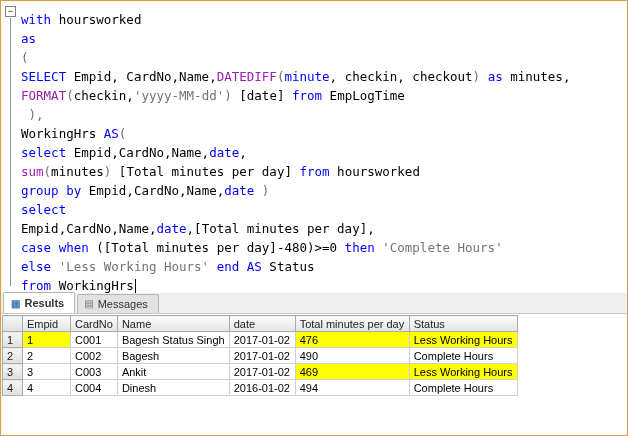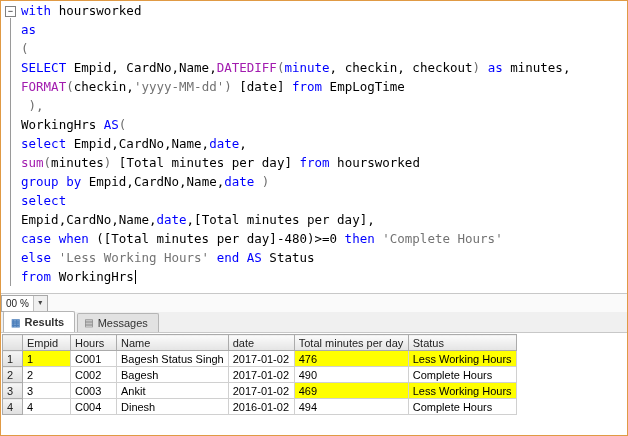--- a/index.html
+++ b/index.html
@@ -13,21 +13,21 @@
   .editor{position:relative;height:292px;background:#fff;display:flex;flex:0 0 auto;}
   .gutter{width:20px;position:relative;flex:0 0 auto;}
   .collapse-box{
     position:absolute;left:4px;top:5px;width:11px;height:11px;box-sizing:border-box;
     border:1px solid #808080;background:#fff;color:#000;
     font-size:9px;line-height:8px;text-align:center;cursor:pointer;
   }
   .outline-line{position:absolute;left:9px;top:17px;height:268px;width:1px;background:#9a9a9a;}
   .code{
     font-family:"DejaVu Sans Mono","Liberation Mono",monospace;
-    font-size:12.5px;line-height:19px;padding-top:0;white-space:pre;color:#000;flex:1;
+    font-size:12.5px;line-height:19px;padding-top:9px;white-space:pre;color:#000;flex:1;
   }
   .code-line{height:19px;}
   .tok.kw{color:#0000ff;}
   .tok.fn{color:#a21caf;}
   .tok.str{color:#737373;}
   .tok.op{color:#6e6e6e;}
   .tok.id{color:#000000;}
   .caret{display:inline-block;width:1px;height:14px;background:#000;vertical-align:text-bottom;margin-left:1px;}
   
   .zoombar{height:18px;border-top:1px solid #c8c8c8;display:flex;align-items:center;background:#fafafa;flex:0 0 auto;}
@@ -72,26 +72,20 @@
 <div class="screen">
 
   <div class="editor">
     <div class="gutter">
       <div class="collapse-box">−</div>
       <div class="outline-line"></div>
     </div>
     <div class="code"><div class="code-line"><span class="tok kw">with</span><span class="tok id"> hoursworked</span></div><div class="code-line"><span class="tok kw">as</span></div><div class="code-line"><span class="tok op">(</span></div><div class="code-line"><span class="tok kw">SELECT</span><span class="tok id"> Empid, CardNo,Name,</span><span class="tok fn">DATEDIFF</span><span class="tok op">(</span><span class="tok kw">minute</span><span class="tok id">, checkin, checkout</span><span class="tok op">)</span><span class="tok kw"> as</span><span class="tok id"> minutes,</span></div><div class="code-line"><span class="tok fn">FORMAT</span><span class="tok op">(</span><span class="tok id">checkin,</span><span class="tok str">'yyyy-MM-dd'</span><span class="tok op">)</span><span class="tok id"> [date] </span><span class="tok kw">from</span><span class="tok id"> EmpLogTime</span></div><div class="code-line"><span class="tok op"> ),</span></div><div class="code-line"><span class="tok id">WorkingHrs </span><span class="tok kw">AS</span><span class="tok op">(</span></div><div class="code-line"><span class="tok kw">select</span><span class="tok id"> Empid,CardNo,Name,</span><span class="tok kw">date</span><span class="tok id">,</span></div><div class="code-line"><span class="tok fn">sum</span><span class="tok op">(</span><span class="tok id">minutes</span><span class="tok op">)</span><span class="tok id"> [Total minutes per day] </span><span class="tok kw">from</span><span class="tok id"> hoursworked</span></div><div class="code-line"><span class="tok kw">group by</span><span class="tok id"> Empid,CardNo,Name,</span><span class="tok kw">date</span><span class="tok op"> )</span></div><div class="code-line"><span class="tok kw">select</span></div><div class="code-line"><span class="tok id">Empid,CardNo,Name,</span><span class="tok kw">date</span><span class="tok id">,[Total minutes per day],</span></div><div class="code-line"><span class="tok kw">case when</span><span class="tok id"> ([Total minutes per day]-480)&gt;=0 </span><span class="tok kw">then</span><span class="tok str"> 'Complete Hours'</span></div><div class="code-line"><span class="tok kw">else</span><span class="tok str"> 'Less Working Hours'</span><span class="tok kw"> end AS</span><span class="tok id"> Status</span></div><div class="code-line"><span class="tok kw">from</span><span class="tok id"> WorkingHrs</span><span class="caret"></span></div></div>
   </div>
 
-  <div class="zoombar">
-    <div class="zoom-combo">
-      <span class="zoom-text">00 %</span>
-      <span class="zoom-arrow">▾</span>
-    </div>
-  </div>
 
   <div class="tabs">
     <div class="tab active">
       <span class="tab-icon results">▦</span>
       <span>Results</span>
     </div>
     <div class="tab">
       <span class="tab-icon messages">▤</span>
       <span>Messages</span>
     </div>
@@ -105,21 +99,21 @@
           <col style="width:46px">
         <col style="width:106px">
           <col style="width:66px">
           <col style="width:114px">
           <col style="width:96px">
       </colgroup>
       <thead>
           <tr>
             <th class="rownum"></th>
             <th>Empid</th>
-            <th>Hours</th>
+            <th>CardNo</th>
             <th>Name</th>
             <th>date</th>
             <th>Total minutes per day</th>
             <th>Status</th>
           </tr>
         </thead>
       <tbody>
           <tr>
             <th class="rownum">1</th>
             <td class="hl">1</td>

